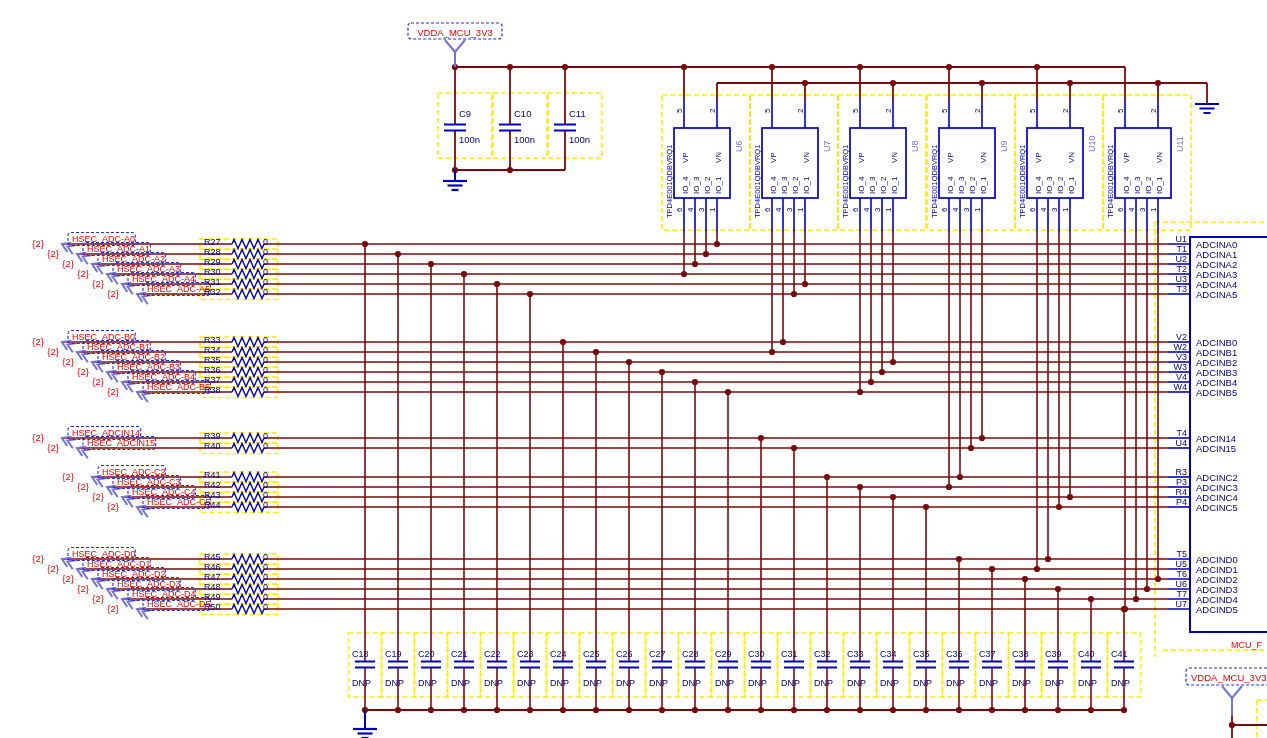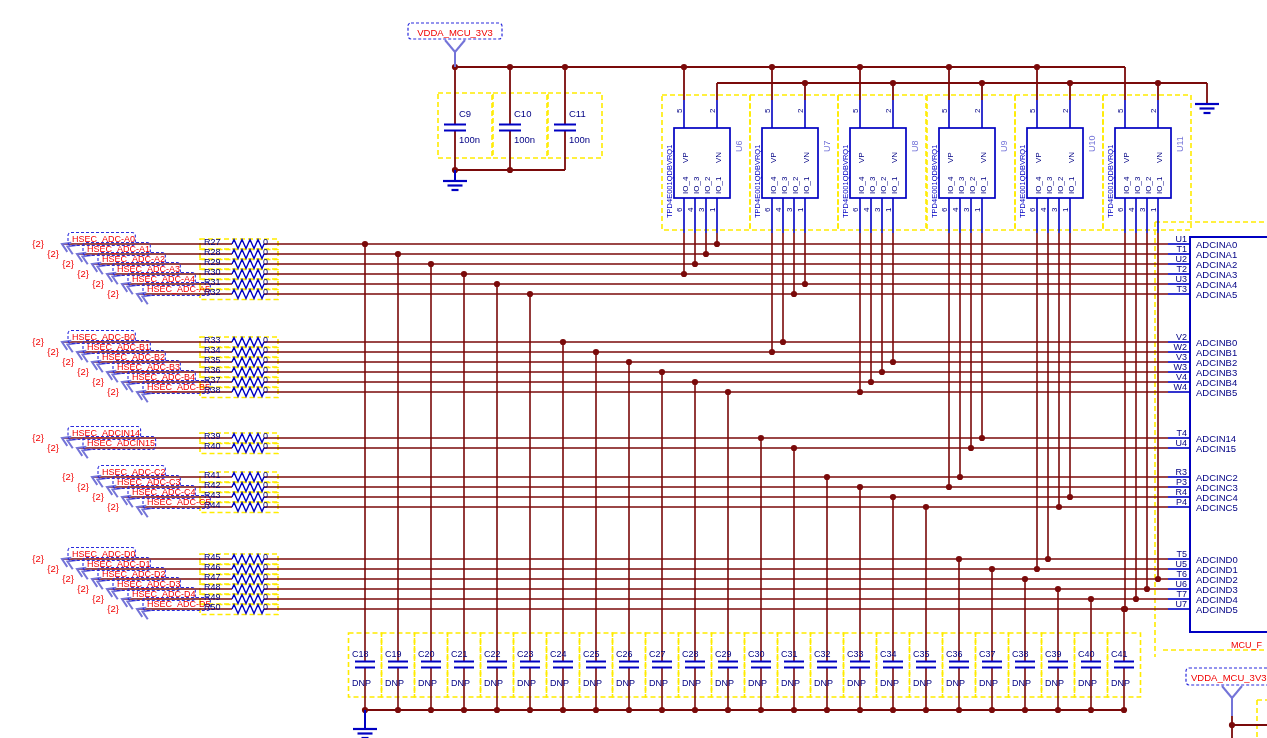--- a/index.html
+++ b/index.html
@@ -1,16 +1,16 @@
 <!DOCTYPE html>
 <html><head>
 <meta charset="utf-8">
 <style>
   html,body{margin:0;padding:0;background:#ffffff;}
-  #stage{position:relative;width:1267px;height:738px;background:#ffffff;overflow:hidden;}
+  #stage{position:relative;width:1267px;height:738px;background:#ffffff;overflow:hidden;border-radius:7px;}
   svg{display:block;font-family:"Liberation Sans",sans-serif;}
   text{font-family:"Liberation Sans",sans-serif;}
 </style>
 </head>
 <body>
 
 <div id="stage">
   <svg id="schematic" width="1267" height="738" viewBox="0 0 1267 738" xmlns="http://www.w3.org/2000/svg">
       <g>
         <rect x="438" y="93" width="54" height="65" fill="none" stroke="#ffec00" stroke-width="1.6" stroke-dasharray="5 3"></rect>

